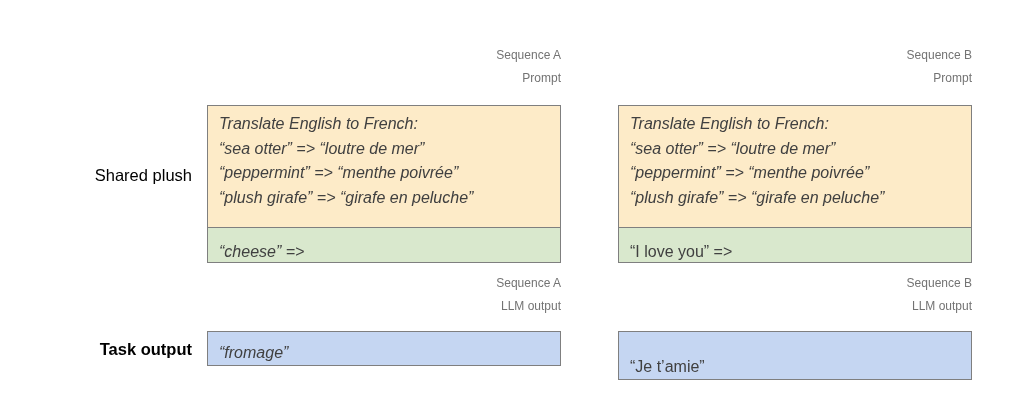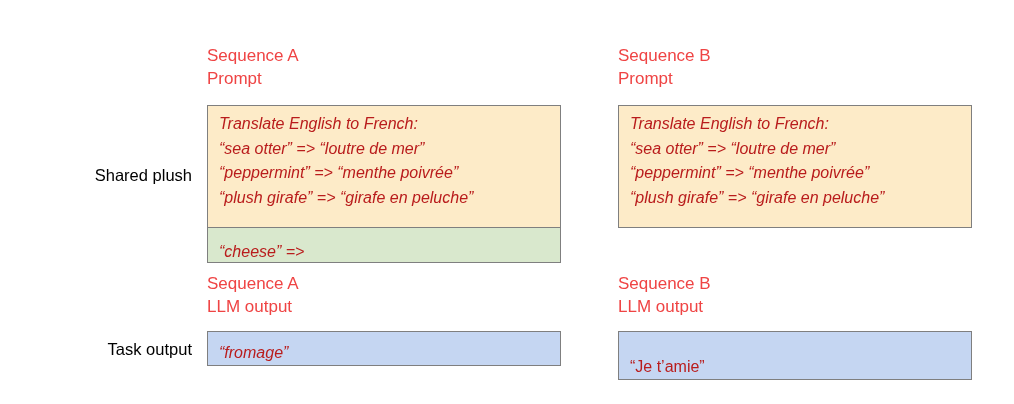--- a/index.html
+++ b/index.html
@@ -16,24 +16,24 @@
   }
   #canvas {
     position: relative;
     width: 1014px;
     height: 404px;
   }
 
   
   .col-header {
     position: absolute;
-    text-align: left;
-    font-size: 17px;
+    text-align: right;
+    font-size: 12px;
     line-height: 23px;
-    color: #ef4444;
+    color: #737373;
     white-space: nowrap;
   }
   .col-header .hdr-line {
     display: block;
   }
 
   
   .row-label {
     position: absolute;
     text-align: right;
@@ -44,21 +44,21 @@
   }
 
   
   .box {
     position: absolute;
     box-sizing: border-box;
     border: 1.4px solid #7f7f7f;
     padding: 6px 10px 6px 11px;
     font-size: 16px;
     line-height: 24.5px;
-    color: #b91c1c;
+    color: #404040;
     overflow: hidden;
   }
   .box-prompt {
     background: #fdebc8;
   }
   .box-input {
     background: #d9e8cd;
     display: flex;
     align-items: flex-start;
     padding-top: 12px;
@@ -97,40 +97,43 @@
   </div>
 
   <div class="col-header" style="left:618px; top:44px; width:354px;">
     <span class="hdr-line">Sequence B</span>
     <span class="hdr-line">Prompt</span>
   </div>
 
   <div class="row-label" style="left:0px; top:165px; width:192px;">Shared plush</div>
 
 
-  <div class="row-label" style="left:0px; top:339px; width:192px;">Task output</div>
+  <div class="row-label" style="left:0px; top:339px; width:192px;font-weight:bold;">Task output</div>
 
   <div class="box box-prompt" style="left:207px; top:105px; width:354px; height:123px;">
     <span class="prompt-line">Translate English to French:</span>
     <span class="prompt-line">“sea otter” =&gt; “loutre de mer”</span>
     <span class="prompt-line">“peppermint” =&gt; “menthe poivrée”</span>
     <span class="prompt-line">“plush girafe” =&gt; “girafe en peluche”</span>
   </div>
 
   <div class="box box-prompt" style="left:618px; top:105px; width:354px; height:123px;">
     <span class="prompt-line">Translate English to French:</span>
     <span class="prompt-line">“sea otter” =&gt; “loutre de mer”</span>
     <span class="prompt-line">“peppermint” =&gt; “menthe poivrée”</span>
     <span class="prompt-line">“plush girafe” =&gt; “girafe en peluche”</span>
   </div>
 
   <div class="box box-input" style="left:207px; top:227px; width:354px; height:36px;">
     <span class="inline-text ital">“cheese” =&gt;</span>
   </div>
 
+  <div class="box box-input" style="left:618px; top:227px; width:354px; height:36px;">
+    <span class="inline-text upright">“I love you” =&gt;</span>
+  </div>
 
   <div class="col-header" style="left:207px; top:272px; width:354px;">
     <span class="hdr-line">Sequence A</span>
     <span class="hdr-line">LLM output</span>
   </div>
 
   <div class="col-header" style="left:618px; top:272px; width:354px;">
     <span class="hdr-line">Sequence B</span>
     <span class="hdr-line">LLM output</span>
   </div>

